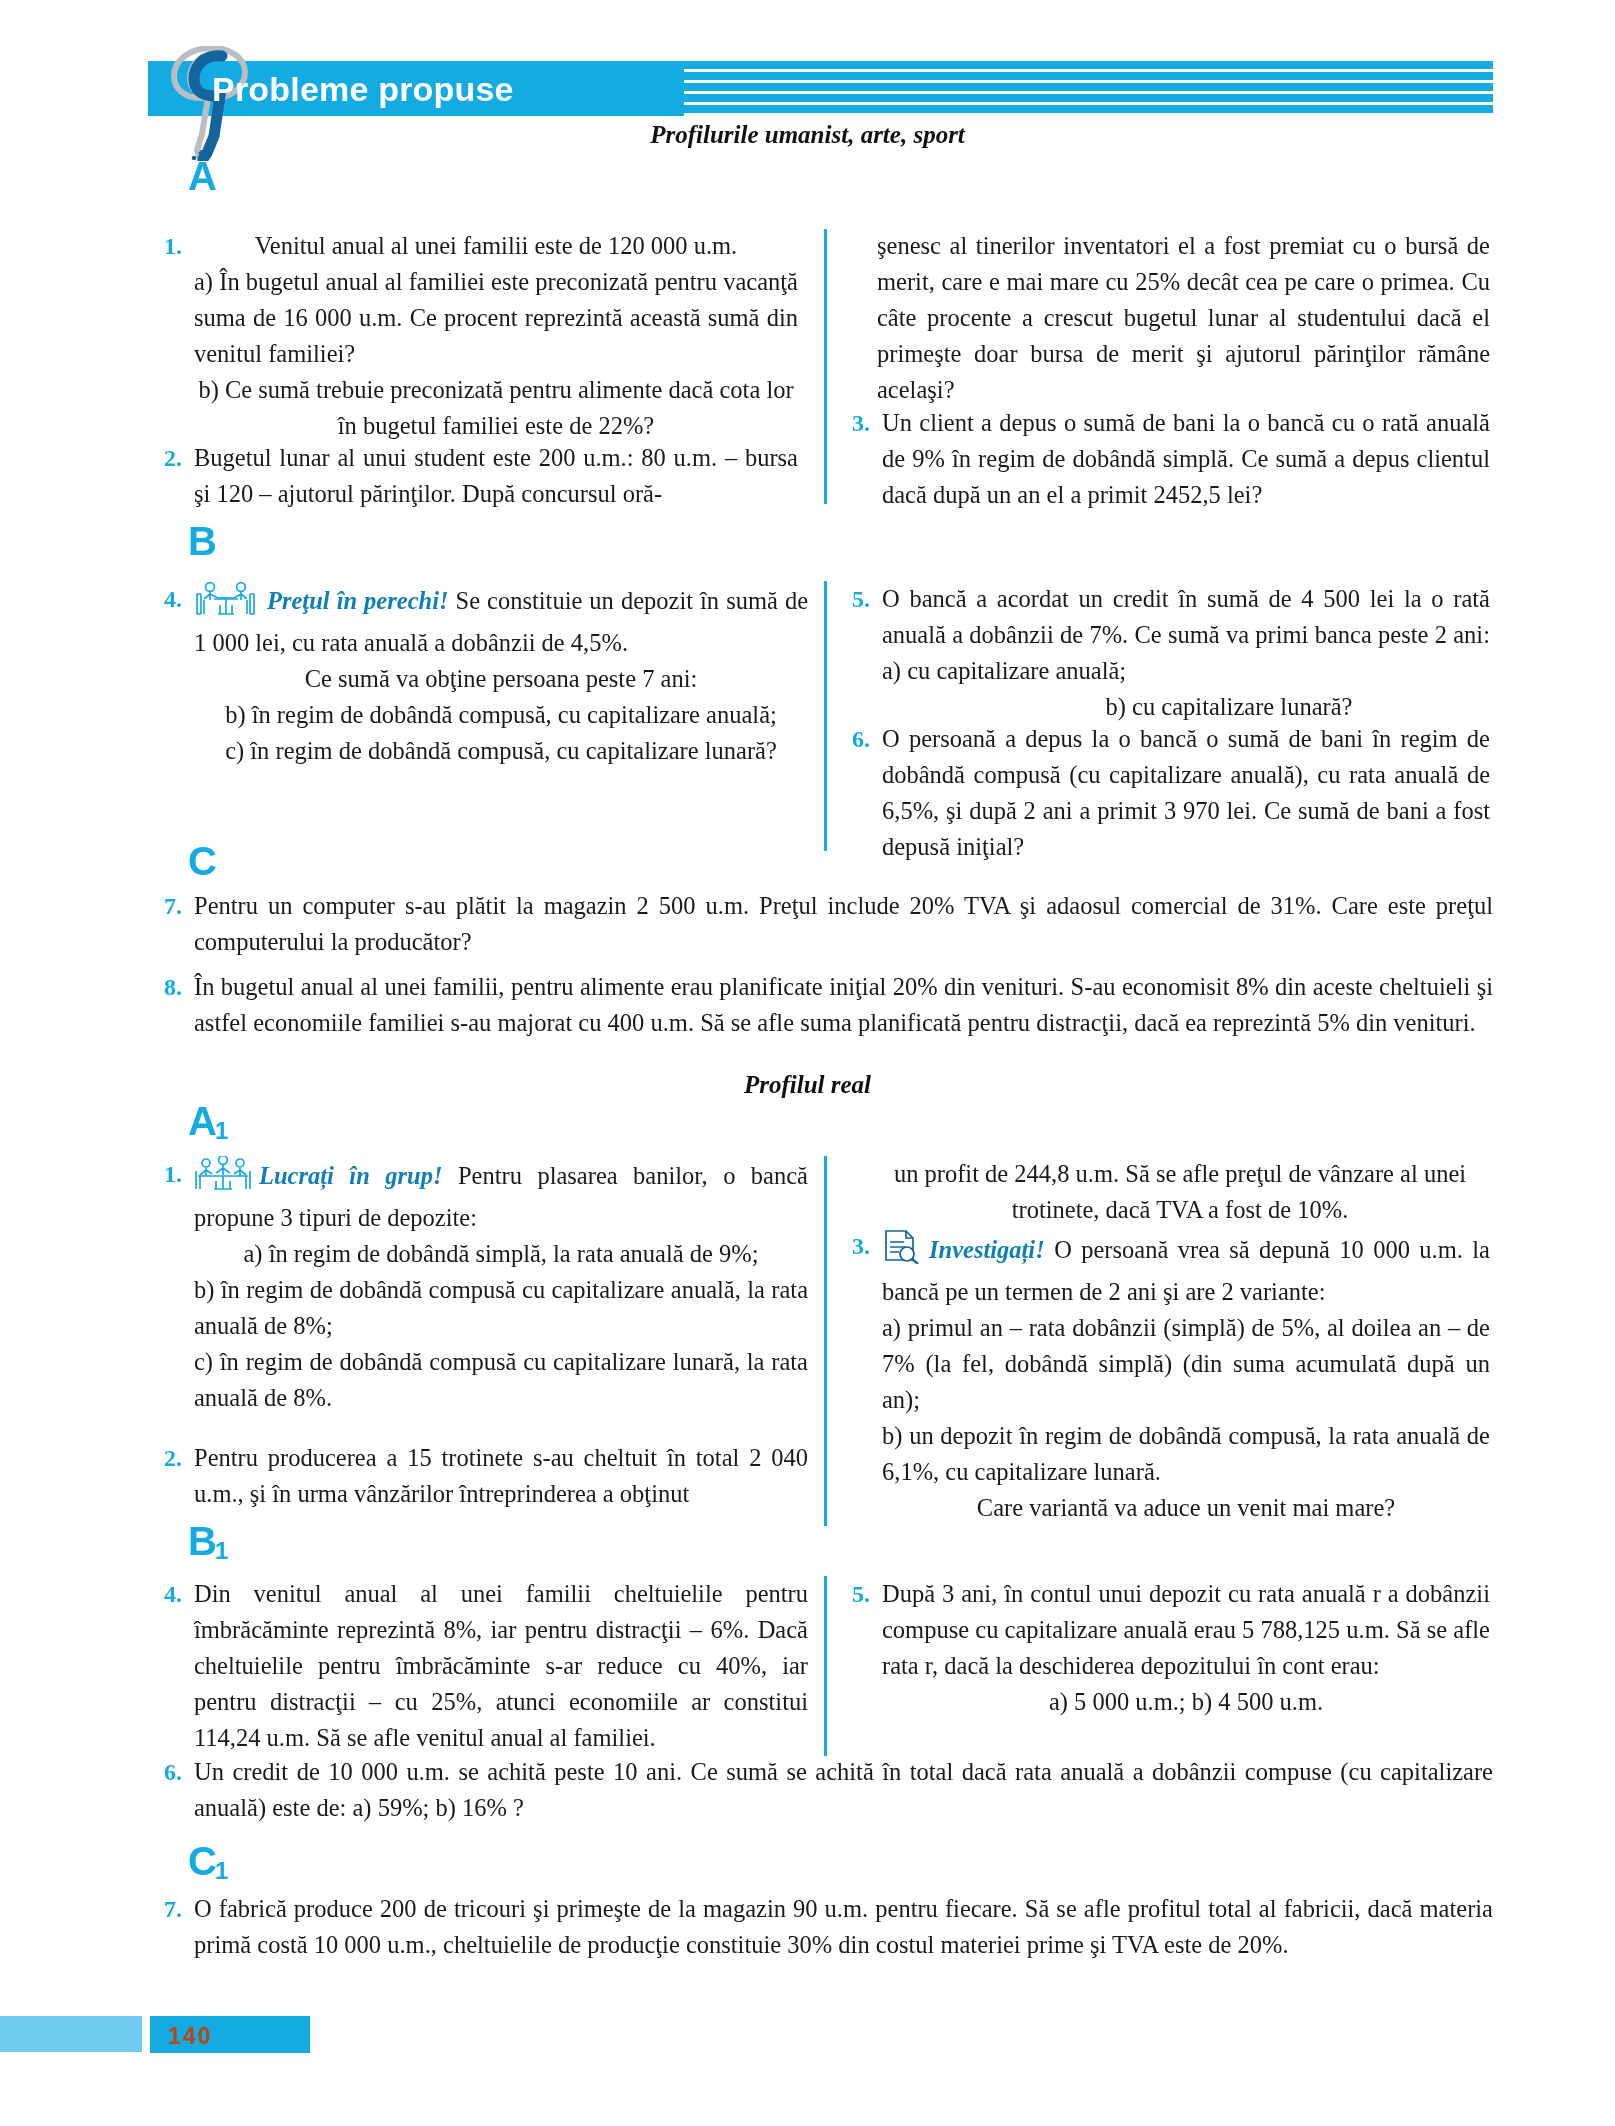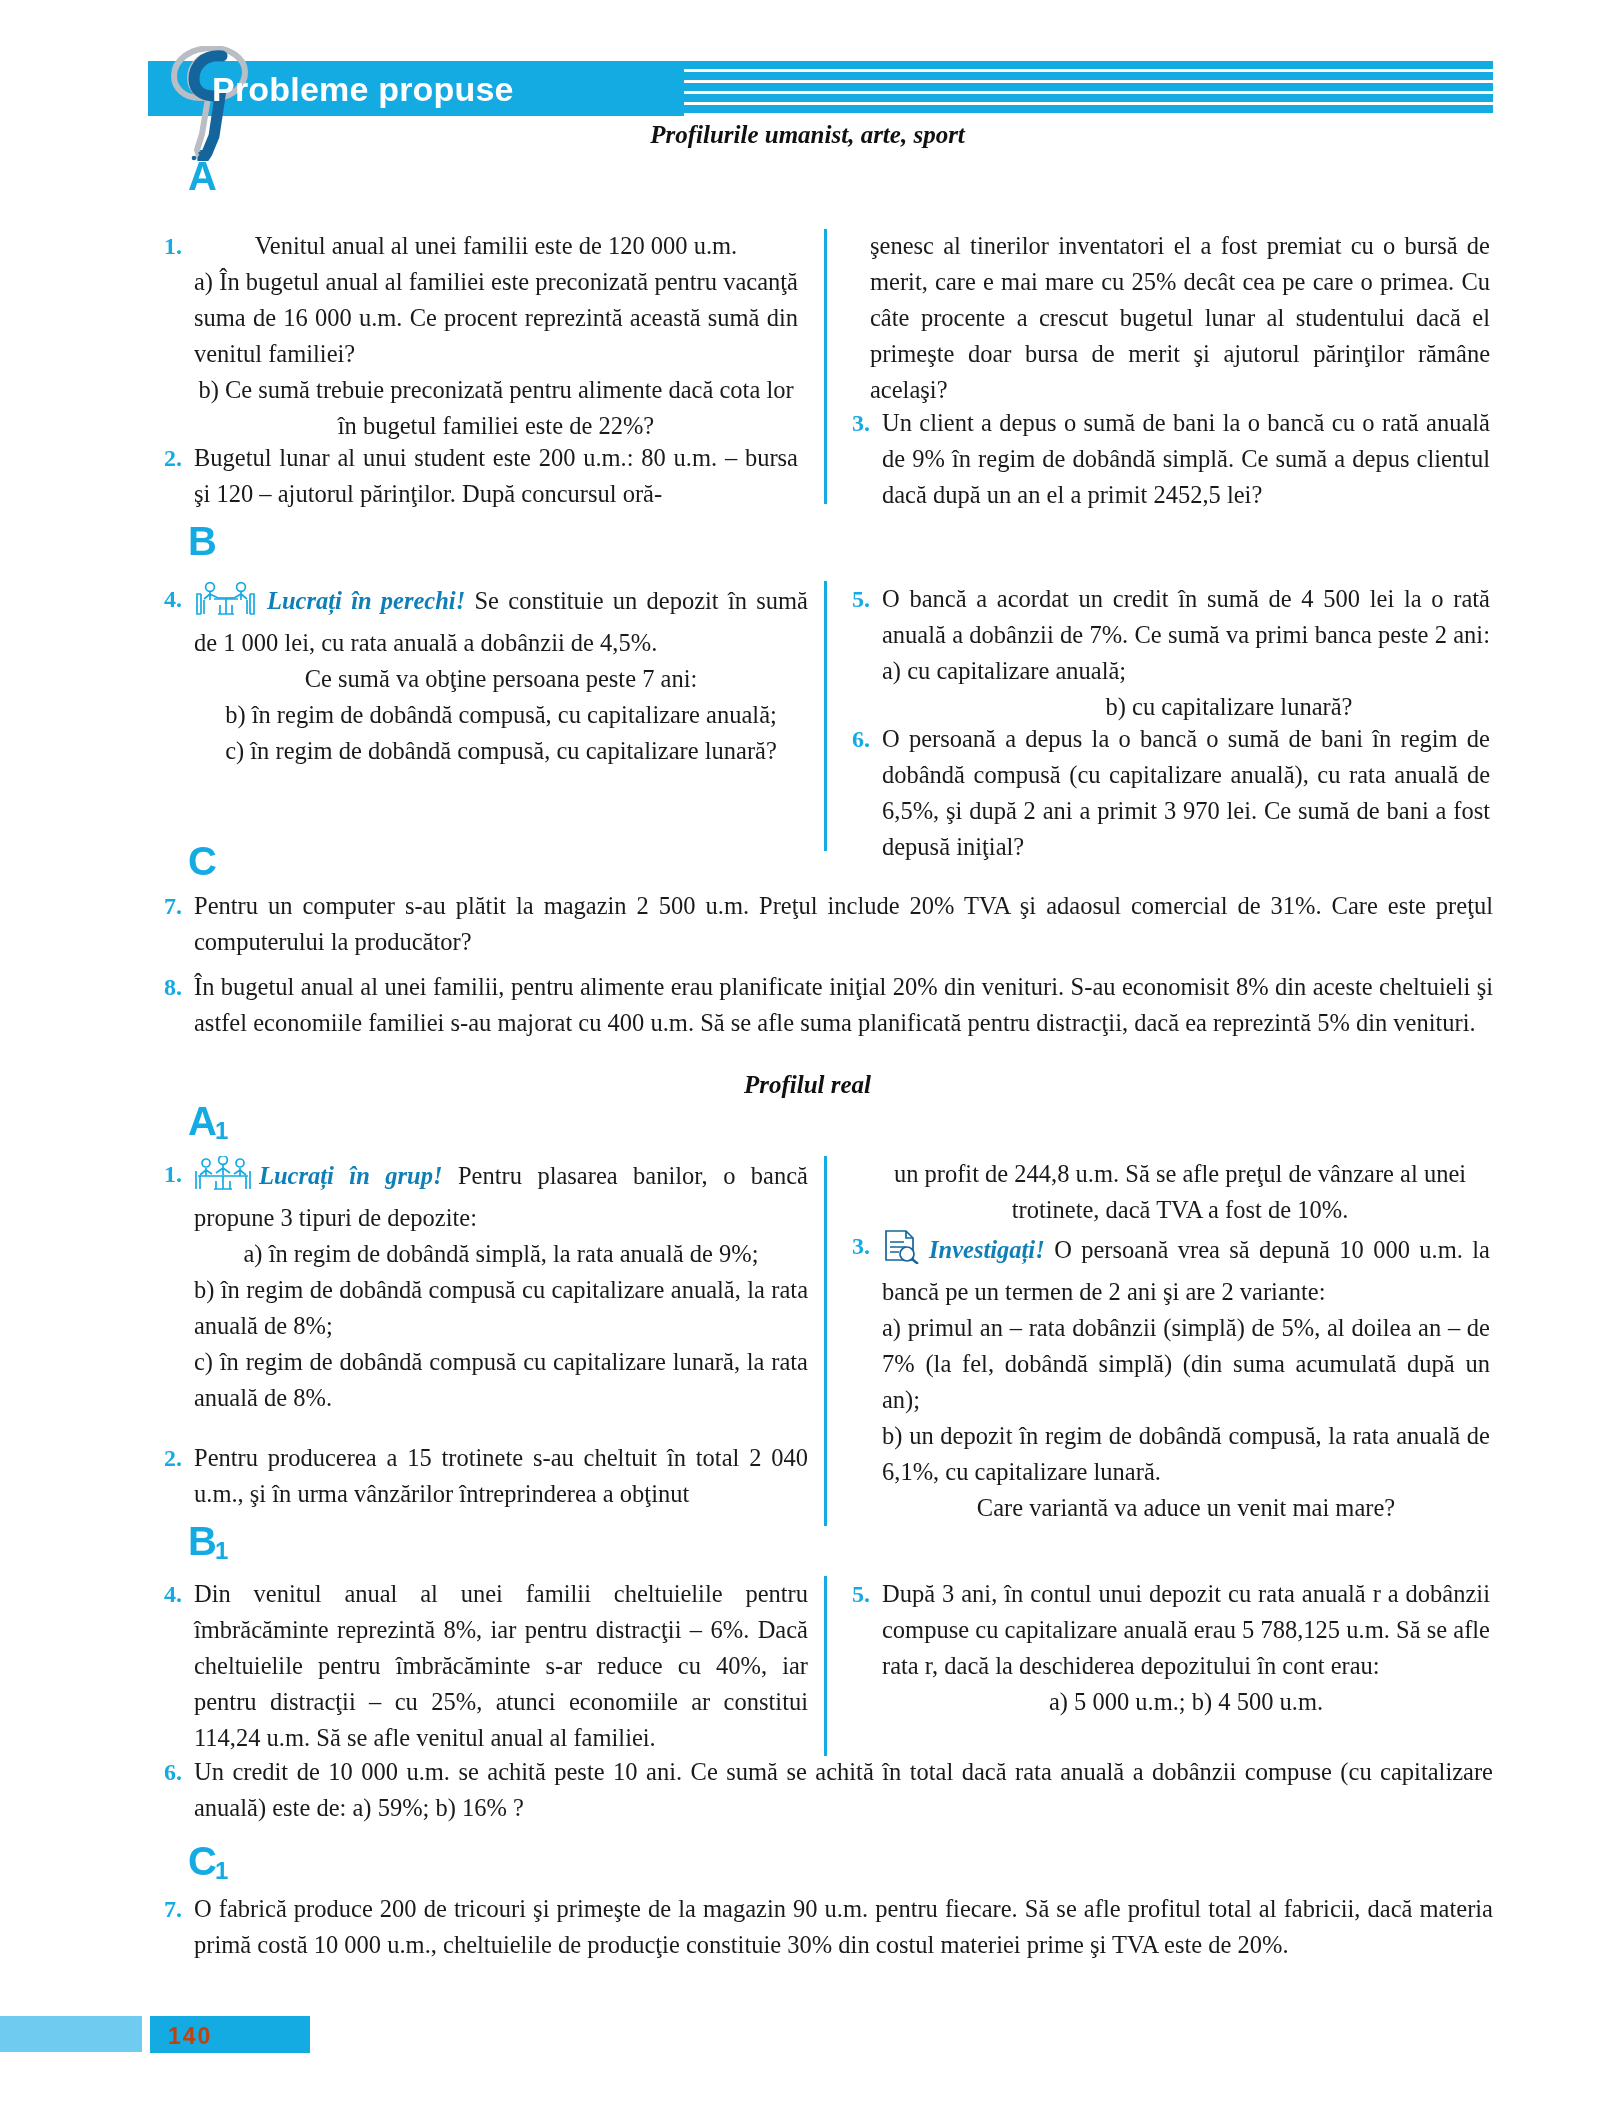--- a/index.html
+++ b/index.html
@@ -203,21 +203,21 @@
   </div>
 
   <div class="prob" style="left:148px; top:424px; width:650px;">
     <span class="num">2.</span>
     <div class="body">
       <p>Bugetul lunar al unui student este 200 u.m.: 80 u.m. – bursa şi 120 – ajutorul părinţilor. După concursul оră-</p>
     </div>
   </div>
 
   <div class="prob" style="left:870px; top:212px; width:620px;">
-    <div class="body" style="margin-left:0;">
+    <div class="body" style="margin-left:7px;">
       <p>şenesc al tinerilor inventatori el a fost premiat cu o bursă de merit, care e mai mare cu 25% decât cea pe care o primea. Cu câte procente a crescut bugetul lunar al studentului dacă el primeşte doar bursa de merit şi ajutorul părinţilor rămâne acelaşi?</p>
     </div>
   </div>
 
   <div class="prob" style="left:836px; top:389px; width:654px;">
     <span class="num">3.</span>
     <div class="body">
       <p>Un client a depus o sumă de bani la o bancă cu o rată anuală de 9% în regim de dobândă simplă. Ce sumă a depus clientul dacă după un an el a primit 2452,5 lei?</p>
     </div>
   </div>
@@ -234,21 +234,21 @@
                 <circle cx="16" cy="6" r="4.4"></circle>
                 <circle cx="47" cy="6" r="4.4"></circle>
                 <path d="M16 11 L16 19 M16 13 L10 18 M16 13 L24 17"></path>
                 <path d="M47 11 L47 19 M47 13 L53 18 M47 13 L40 17"></path>
                 <path d="M24 17 L40 17"></path>
                 <path d="M7 13 L3 13 L3 33 L7 33 M7 13 L7 33"></path>
                 <path d="M56 13 L60 13 L60 33 L56 33 M56 13 L56 33"></path>
                 <path d="M20 18 L44 18 M32 18 L32 33 M24 33 L40 33 M26 24 L26 33 M38 24 L38 33"></path>
                 <path d="M10 19 L10 33 M53 19 L53 33"></path>
               </g>
-            </svg></span><span class="tag">Lucrați în perechi!</span><span> Se constituie un depozit în sumă de 1 000 lei, cu rata anuală a dobânzii de 4,5%.</span></p>
+            </svg></span><span class="tag">Preţul în perechi!</span><span> Se constituie un depozit în sumă de 1 000 lei, cu rata anuală a dobânzii de 4,5%.</span></p>
       <p class="last">Ce sumă va obţine persoana peste 7 ani:</p>
       <p class="last">b) în regim de dobândă compusă, cu capitalizare anuală;</p>
       <p class="last">c) în regim de dobândă compusă, cu capitalizare lunară?</p>
     </div>
   </div>
 
   <div class="prob" style="left:836px; top:565px; width:654px;">
     <span class="num">5.</span>
     <div class="body">
       <p>O bancă a acordat un credit în sumă de 4 500 lei la o rată anuală a dobânzii de 7%. Ce sumă va primi banca peste 2 ani:  a) cu capitalizare anuală;</p>

